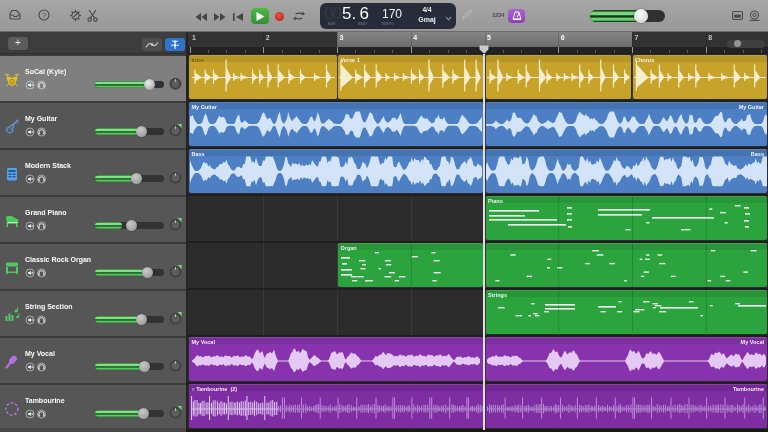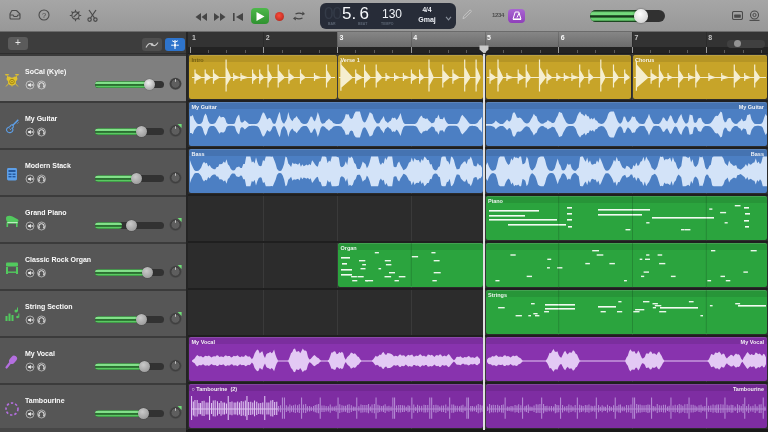--- a/index.html
+++ b/index.html
@@ -55,21 +55,21 @@
       <path d="M9.5 0.6 L12 3 L9 4.4 Z" fill="#454545"></path>
       <path d="M2.5 5.6 L0 7.6 L3 9.4 Z" fill="#454545"></path>
     </svg>
 
   
   <div class="abs" style="left:320px;top:2.5px;width:136px;height:26px;border-radius:6px;background:#272c38">
     <div class="abs" style="left:4px;top:1px;font-size:17px;color:#343b48;letter-spacing:-1px">00</div>
     <div class="abs" style="left:22px;top:1px;font-size:17px;color:#f7f9fc">5. 6</div>
     <div class="abs" style="left:8px;top:19px;font-size:3.5px;color:#5b6472;font-weight:bold">BAR</div>
     <div class="abs" style="left:38px;top:19px;font-size:3.5px;color:#5b6472;font-weight:bold">BEAT</div>
-    <div class="abs" style="left:62px;top:4.5px;font-size:12px;color:#f0f3f7">130</div>
+    <div class="abs" style="left:62px;top:4.5px;font-size:12px;color:#f0f3f7">170</div>
     <div class="abs" style="left:61px;top:19px;font-size:3.5px;color:#5b6472;font-weight:bold">TEMPO</div>
     <div class="abs" style="left:94px;top:3.5px;width:26px;text-align:center;font-size:6.5px;font-weight:bold;color:#eef1f6">4/4</div>
     <div class="abs" style="left:94px;top:13.5px;width:26px;text-align:center;font-size:7px;font-weight:bold;color:#eef1f6">Gmaj</div>
     <svg class="abs" style="left:125px;top:13px" width="7" height="5" viewBox="0 0 7 5">
         <path d="M1 0.8 L3.5 3.8 L6 0.8" fill="none" stroke="#8a919d" stroke-width="1.1"></path>
       </svg>
   </div>
 
   
   <svg class="abs" style="left:462px;top:9px" width="10" height="11" viewBox="0 0 10 11">

